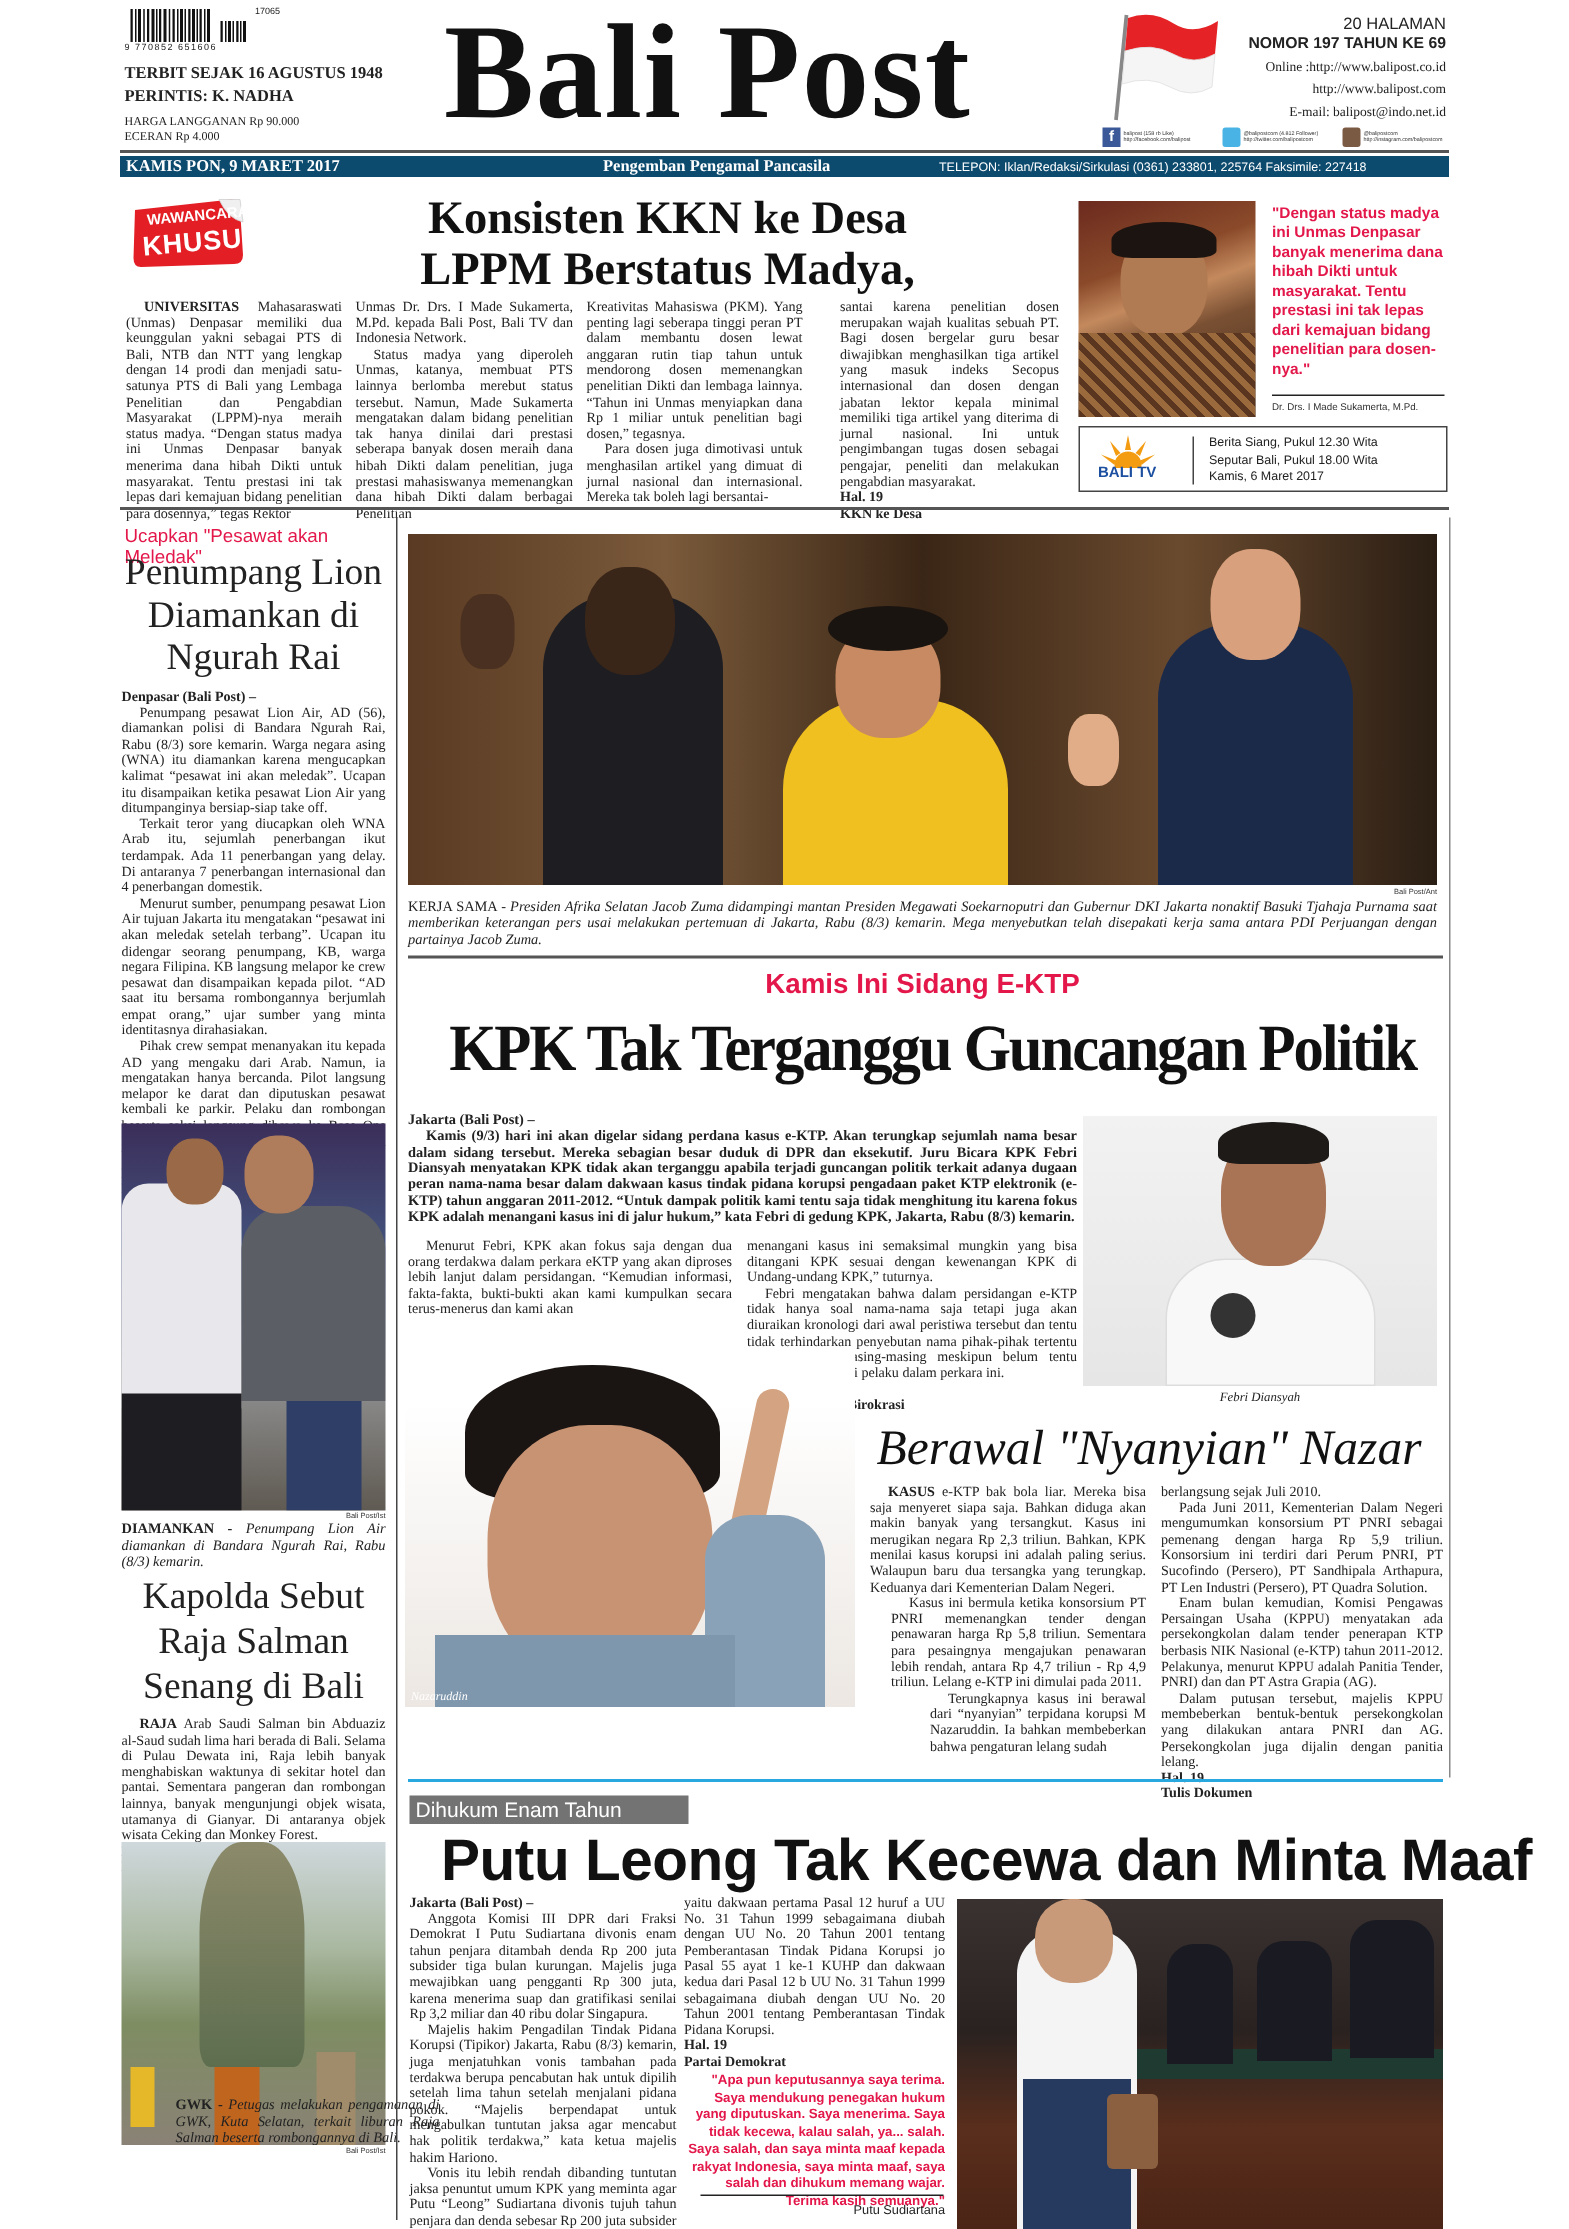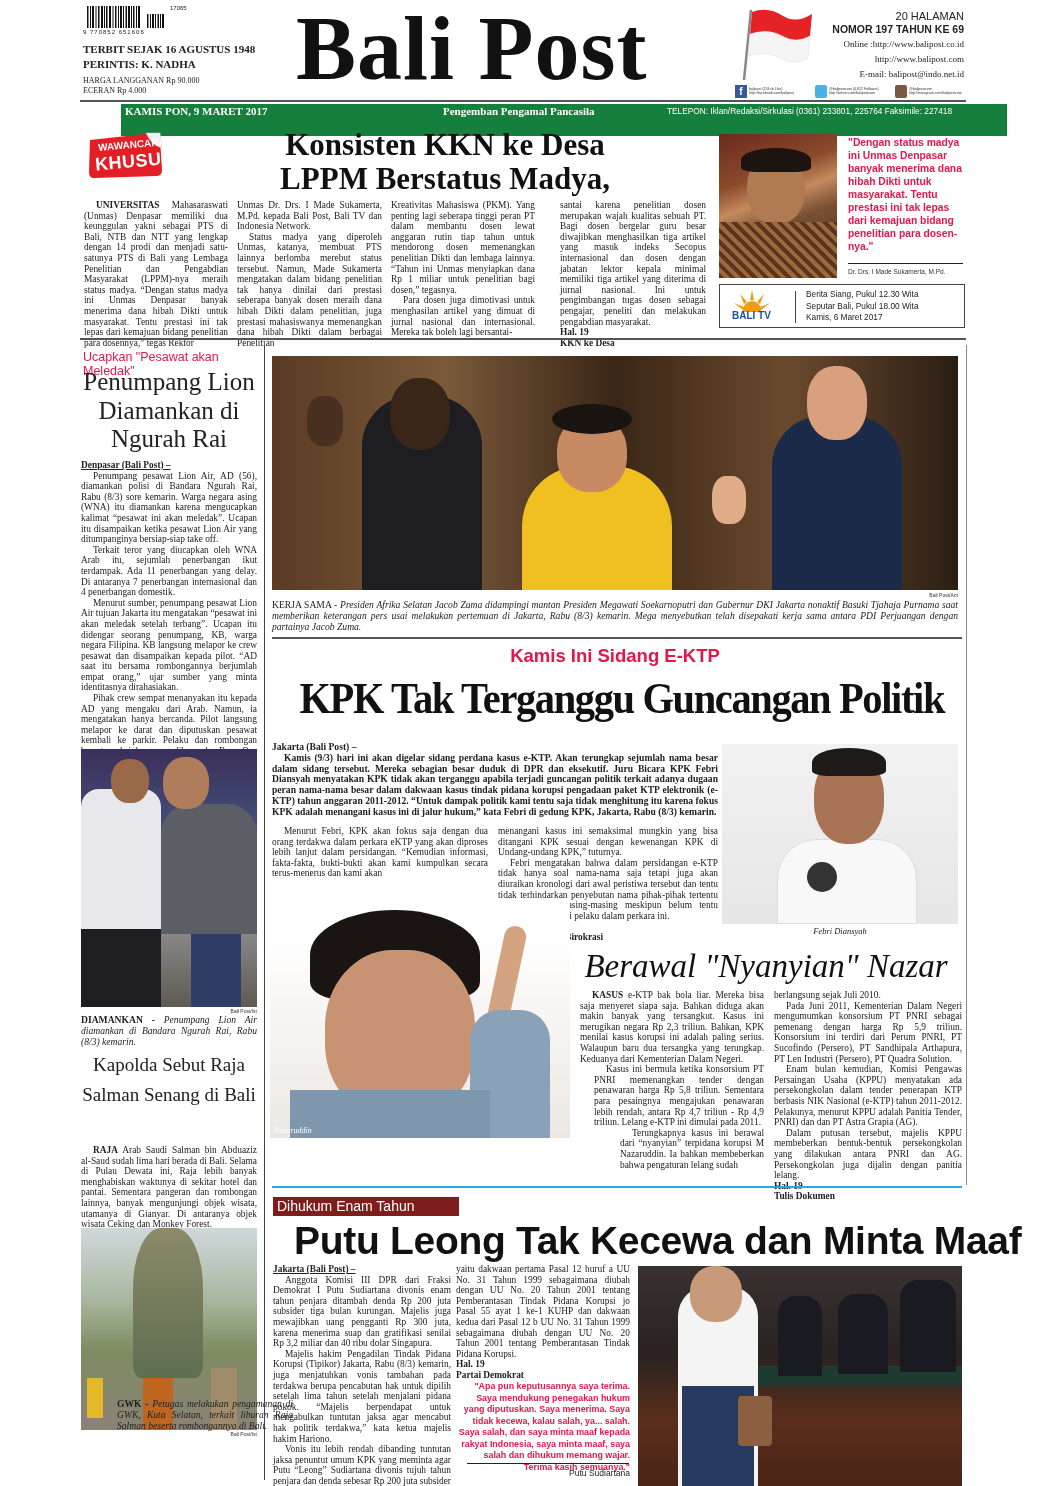--- a/index.html
+++ b/index.html
@@ -5,21 +5,21 @@
   * { box-sizing: border-box; margin: 0; padding: 0; }
   body { width: 1046px; height: 1486px; background: #ffffff; position: relative; overflow: hidden; font-family: "DejaVu Serif", serif; color: #1a1a1a; }
   .abs { position: absolute; }
   .serif { font-family: "Liberation Serif", serif; }
   .sans { font-family: "Liberation Sans", sans-serif; }
   .body-text { font-family: "Liberation Serif", serif; font-size: 9.4px; line-height: 10.6px; text-align: justify; color: #222; }
   .body-text p { text-indent: 12px; }
   .body-text p.noindent { text-indent: 0; }
   .body-text b { font-weight: bold; }
   .hal { font-family: "Liberation Serif", serif; font-weight: bold; font-size: 9.4px; line-height: 10.6px; color: #222; }
-  .dateline { font-weight: bold; text-decoration: underline; }
+  .dateline { font-weight: bold; }
   .photo { background: #777; overflow: hidden; }
   .caption { font-family: "Liberation Serif", serif; font-size: 9.6px; line-height: 11px; color: #222; }
   .caption i { font-style: italic; }
   .credit { font-family: "Liberation Sans", sans-serif; font-size: 5px; color: #333; text-align: right; }
   .rule { background: #222; }
 </style>
 </head>
 <body>
 
 <div class="abs" style="left:0;top:0;width:1046px;height:104px;">
@@ -99,21 +99,21 @@
       <span style="display:inline-block;width:12px;height:13px;background:#7b5a44;border-radius:2px;"></span>
       <span style="display:flex;flex-direction:column;font:3.6px 'Liberation Sans',sans-serif;color:#333;line-height:4.5px;">
         <span>@balipostcom</span>
         <span>http://instagram.com/balipostcom</span>
       </span>
     </div>
   </div>
 </div>
 
 <div class="abs" style="left:80px;top:100px;width:886px;height:2px;background:#555;"></div>
-<div class="abs" style="left:80px;top:104px;width:886px;height:32px;background:#15803d;margin-left:41px;">
+<div class="abs" style="left:80px;top:104px;width:886px;height:14px;background:#0c4a6e;">
   <span class="abs serif" style="left:4px;top:0;font-size:11px;font-weight:bold;color:#fff;line-height:14px;">KAMIS PON, 9 MARET 2017</span>
   <span class="abs serif" style="left:322px;top:0;font-size:11px;font-weight:bold;color:#fff;line-height:14px;">Pengemban Pengamal Pancasila</span>
   <span class="abs sans" style="left:546px;top:0;font-size:8.3px;color:#fff;line-height:14px;white-space:nowrap;">TELEPON: Iklan/Redaksi/Sirkulasi (0361) 233801, 225764 Faksimile: 227418</span>
 </div>
 
 <div class="abs" style="left:86px;top:130px;width:80px;height:50px;">
   <svg width="80" height="50">
     <path d="M4 10 L68 3 Q74 3 74 9 L76 40 Q76 46 70 46 L8 48 Q3 48 3 42 Z" fill="#e31e24"></path>
     <path d="M60 3 L74 3 L76 18 Q66 16 60 3 Z" fill="#f0f0f0" stroke="#ccc" stroke-width="0.5"></path>
   </svg>
@@ -193,21 +193,21 @@
   <div style="position:absolute;left:80px;top:55px;width:96px;height:130px;background:#5b5e64;border-radius:30px 30px 0 0;"></div>
   <div style="position:absolute;left:82px;top:8px;width:46px;height:52px;border-radius:45%;background:#b07d5c;"></div>
   <div style="position:absolute;left:0;top:180px;width:80px;height:78px;background:#1e1e22;"></div>
   <div style="position:absolute;left:110px;top:185px;width:50px;height:73px;background:#2e3e66;"></div>
 </div>
 <div class="abs credit" style="left:81px;top:1008px;width:176px;">Bali Post/Ist</div>
 <div class="abs caption" style="left:81px;top:1014px;width:176px;text-align:justify;">
   <b>DIAMANKAN - </b><i>Penumpang Lion Air diamankan di Bandara Ngurah Rai, Rabu (8/3) kemarin.</i>
 </div>
 
-<div class="abs serif" style="left:80px;top:1050px;width:178px;font-size:19px;line-height:30px;text-align:center;color:#222;">Kapolda Sebut Raja Salman Senang di Bali</div>
+<div class="abs serif" style="left:80px;top:1050px;width:178px;font-size:25px;line-height:30px;text-align:center;color:#222;">Kapolda Sebut Raja Salman Senang di Bali</div>
 <div class="abs body-text" style="left:81px;top:1145px;width:176px;">
   <p><b>RAJA</b><span> Arab Saudi Salman bin Abduaziz al-Saud sudah lima hari berada di Bali. Selama di Pulau Dewata ini, Raja lebih banyak menghabiskan waktunya di sekitar hotel dan pantai. Sementara pangeran dan rombongan lainnya, banyak mengunjungi objek wisata, utamanya di Gianyar. Di antaranya objek wisata Ceking dan Monkey Forest.</span></p>
   <div class="hal">Hal. 19</div>
   <div class="hal">Keindahan Alam</div>
 </div>
 <div class="abs photo" style="left:81px;top:1228px;width:176px;height:202px;background:linear-gradient(180deg,#cfd8dc 0%,#a9b8a0 35%,#7e8d62 60%,#8a8276 100%);">
   <div style="position:absolute;left:52px;top:0;width:70px;height:150px;background:linear-gradient(180deg,#8c8a6a,#5d6e4f);border-radius:40% 40% 10% 10%;"></div>
   <div style="position:absolute;left:62px;top:150px;width:30px;height:52px;background:#c0651e;"></div>
   <div style="position:absolute;left:130px;top:140px;width:26px;height:62px;background:#a08c6a;"></div>
   <div style="position:absolute;left:6px;top:150px;width:16px;height:40px;background:#e5b82a;"></div>
@@ -281,21 +281,21 @@
   <p class="noindent">berlangsung sejak Juli 2010.</p>
   <p>Pada Juni 2011, Kementerian Dalam Negeri mengumumkan konsorsium PT PNRI sebagai pemenang dengan harga Rp 5,9 triliun. Konsorsium ini terdiri dari Perum PNRI, PT Sucofindo (Persero), PT Sandhipala Arthapura, PT Len Industri (Persero), PT Quadra Solution.</p>
   <p>Enam bulan kemudian, Komisi Pengawas Persaingan Usaha (KPPU) menyatakan ada persekongkolan dalam tender penerapan KTP berbasis NIK Nasional (e-KTP) tahun 2011-2012. Pelakunya, menurut KPPU adalah Panitia Tender, PNRI) dan dan PT Astra Grapia (AG).</p>
   <p>Dalam putusan tersebut, majelis KPPU membeberkan bentuk-bentuk persekongkolan yang dilakukan antara PNRI dan AG. Persekongkolan juga dijalin dengan panitia lelang.</p>
   <div class="hal">Hal. 19</div>
   <div class="hal">Tulis Dokumen</div>
 </div>
 
 <div class="abs" style="left:272px;top:1186px;width:690px;height:2px;background:#29a8e0;"></div>
 
-<div class="abs sans" style="left:273px;top:1197px;width:186px;height:19px;background:#7f1d1d;color:#fff;font-size:14px;line-height:19px;padding-left:4px;">Dihukum Enam Tahun</div>
+<div class="abs sans" style="left:273px;top:1197px;width:186px;height:19px;background:#737373;color:#fff;font-size:14px;line-height:19px;padding-left:4px;">Dihukum Enam Tahun</div>
 <div class="abs sans" style="left:272px;top:1219px;width:690px;padding-left:22px;font-size:39px;font-weight:bold;color:#111;line-height:44px;white-space:nowrap;letter-spacing:-0.3px;">Putu Leong Tak Kecewa dan Minta Maaf</div>
 
 <div class="abs body-text" style="left:273px;top:1264px;width:178px;">
   <p class="noindent dateline">Jakarta (Bali Post) –</p>
   <p>Anggota Komisi III DPR dari Fraksi Demokrat I Putu Sudiartana divonis enam tahun penjara ditambah denda Rp 200 juta subsider tiga bulan kurungan. Majelis juga mewajibkan uang pengganti Rp 300 juta, karena menerima suap dan gratifikasi senilai Rp 3,2 miliar dan 40 ribu dolar Singapura.</p>
   <p>Majelis hakim Pengadilan Tindak Pidana Korupsi (Tipikor) Jakarta, Rabu (8/3) kemarin, juga menjatuhkan vonis tambahan pada terdakwa berupa pencabutan hak untuk dipilih setelah lima tahun setelah menjalani pidana pokok. “Majelis berpendapat untuk mengabulkan tuntutan jaksa agar mencabut hak politik terdakwa,” kata ketua majelis hakim Hariono.</p>
   <p>Vonis itu lebih rendah dibanding tuntutan jaksa penuntut umum KPK yang meminta agar Putu “Leong” Sudiartana divonis tujuh tahun penjara dan denda sebesar Rp 200 juta subsider enam bulan kurungan.</p>
 
 </div>
 <div class="abs body-text" style="left:456px;top:1264px;width:174px;">

